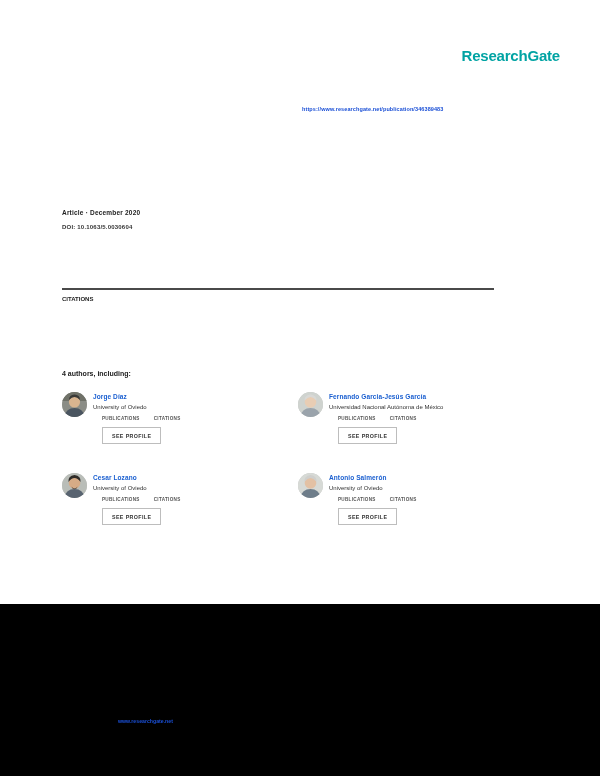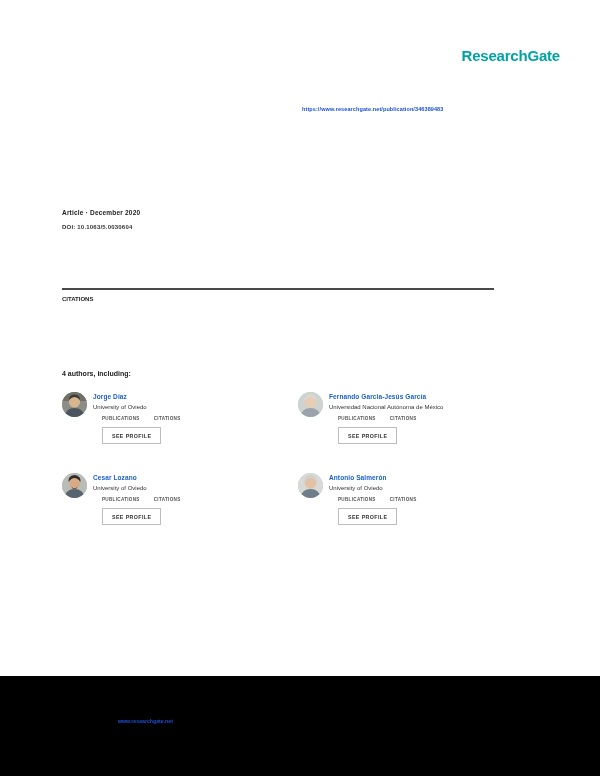--- a/index.html
+++ b/index.html
@@ -10,21 +10,21 @@
   }
   body {
     width: 600px;
     height: 776px;
     font-family: "Liberation Sans", sans-serif;
     overflow: hidden;
   }
   .page {
     position: relative;
     width: 600px;
-    height: 676px;
+    height: 604px;
     background: #ffffff;
     padding-left: 44px;
   }
 
   
   .rg-logo {
     position: absolute;
     top: 47px;
     right: 40px;
     font-size: 15px;

